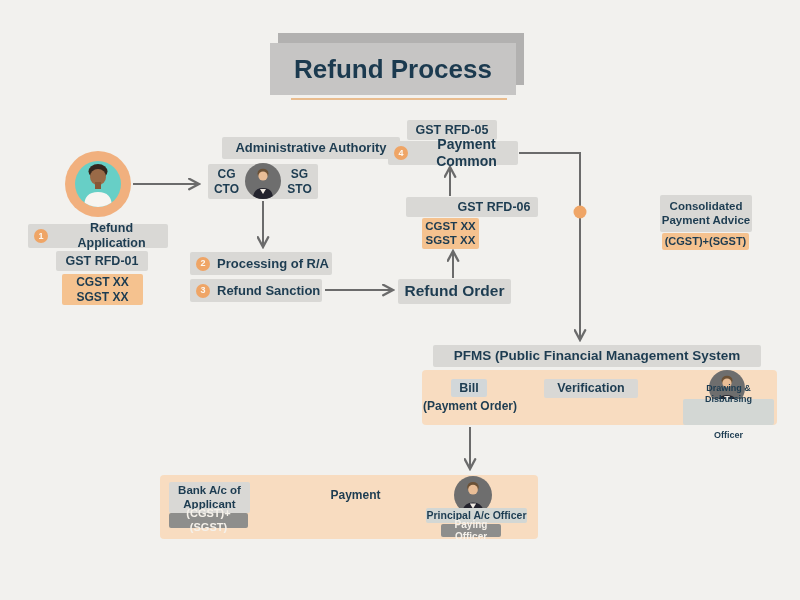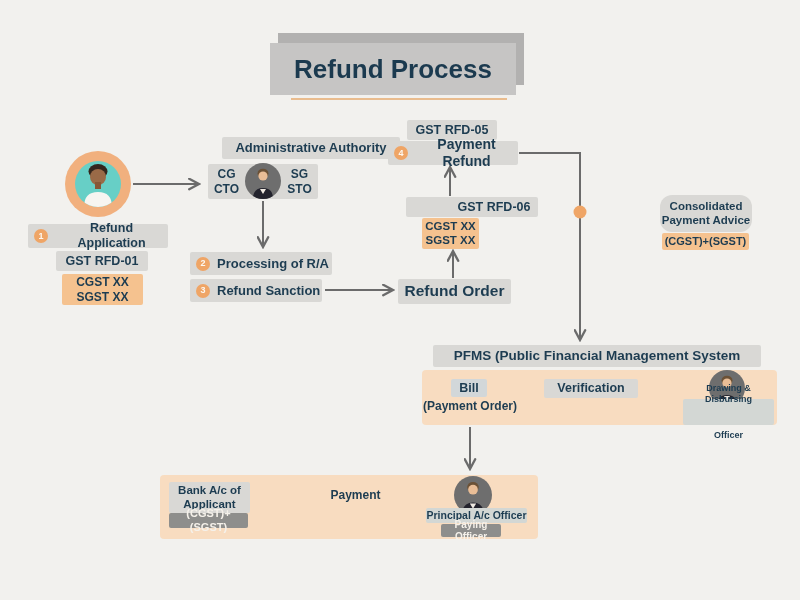--- a/index.html
+++ b/index.html
@@ -119,24 +119,24 @@
   <div class="box" style="left:398px;top:279px;width:113px;height:25px;font-size:15.5px;">Refund Order</div>
   <div class="box orangebox twoline" style="left:422px;top:218px;width:57px;height:31px;font-size:11.5px;">
     <span>CGST XX</span>
       <span>SGST XX</span>
   </div>
   <div class="box" style="left:406px;top:197px;width:88px;height:20px;font-size:12.5px;padding-left:44px;">GST RFD-06</div>
 
   <div class="box" style="left:407px;top:120px;width:90px;height:20px;font-size:12.5px;">GST RFD-05</div>
   <div class="box steprow" style="left:388px;top:141px;width:130px;height:24px;font-size:14px;">
     <span class="numcircle">4</span>
-    <span>Payment Refund</span>
+    <span>Payment Common</span>
   </div>
 
-  <div class="box twoline" style="left:660px;top:195px;width:92px;height:37px;font-size:11.5px;border-radius:12px;">
+  <div class="box twoline" style="left:660px;top:195px;width:92px;height:37px;font-size:11.5px;">
     <span>Consolidated</span>
       <span>Payment Advice</span>
   </div>
   <div class="box orangebox" style="left:662px;top:233px;width:87px;height:17px;font-size:11px;">(CGST)+(SGST)</div>
 
   <div class="box" style="left:433px;top:345px;width:328px;height:22px;font-size:13.5px;">PFMS (Public Financial Management System</div>
   <div class="panel" style="left:422px;top:370px;width:355px;height:55px;"></div>
   <div class="box" style="left:451px;top:379px;width:36px;height:18px;font-size:12.5px;background:#d2d7d9;">Bill</div>
   <div class="abs" style="left:420px;top:399px;width:100px;text-align:center;font-size:12px;font-weight:bold;">(Payment Order)</div>
   <div class="box" style="left:544px;top:379px;width:94px;height:19px;font-size:12.5px;">Verification</div>

